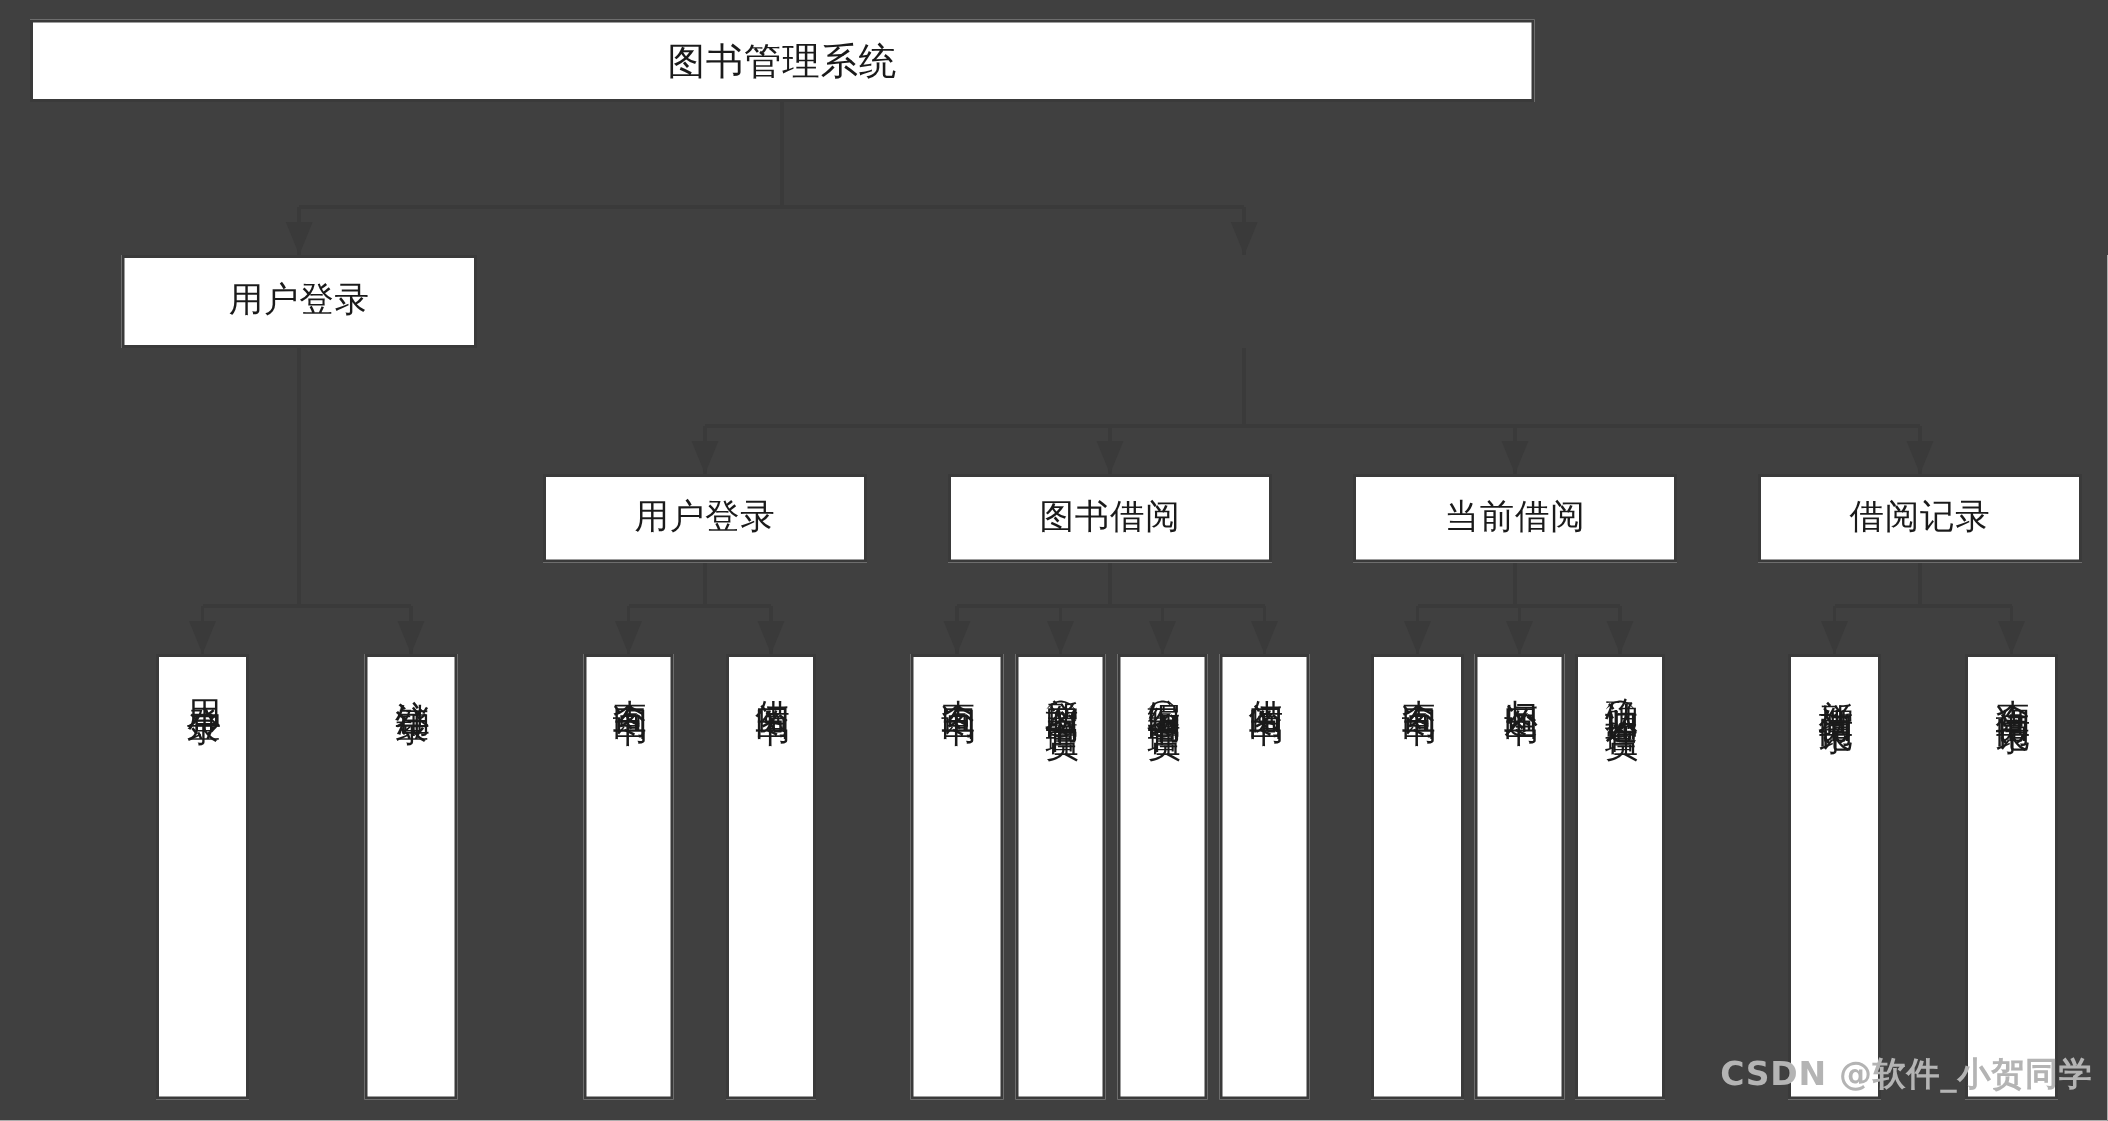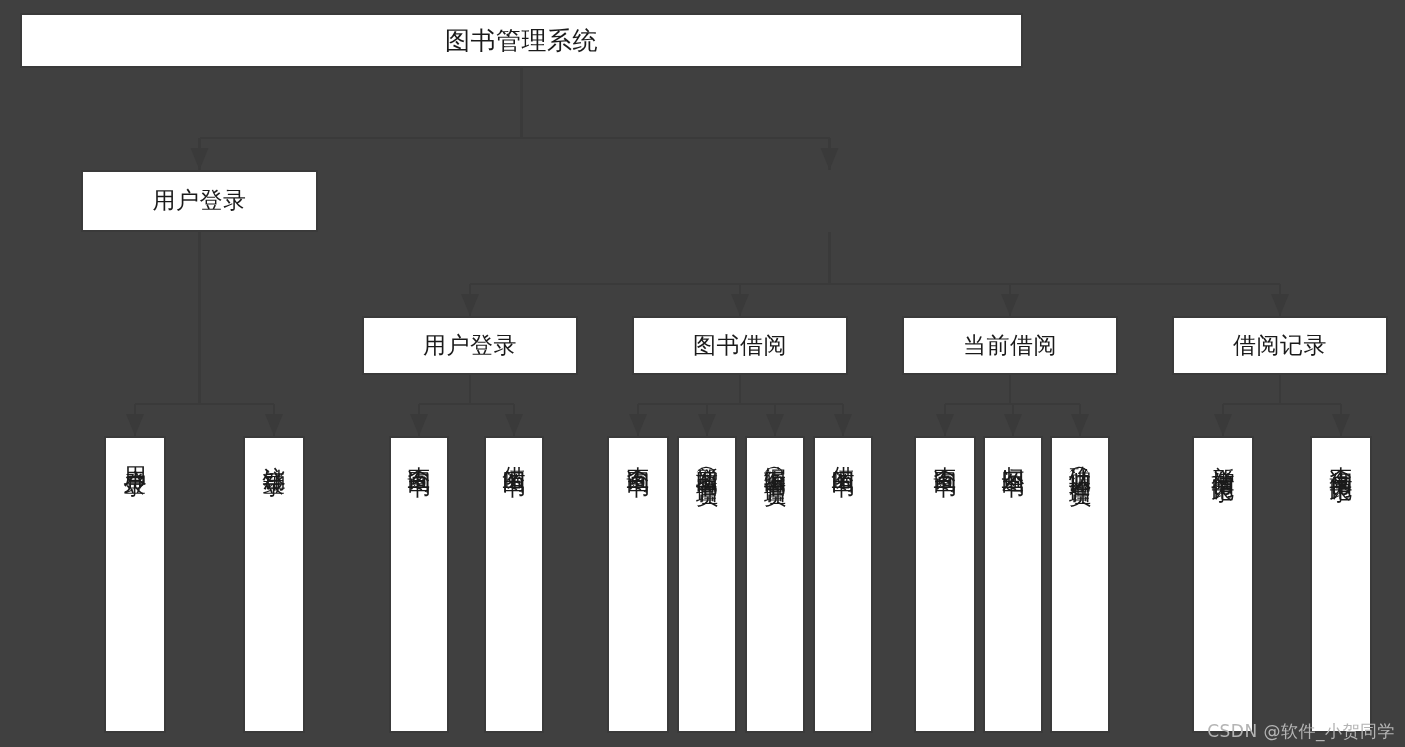--- a/index.html
+++ b/index.html
@@ -60,26 +60,27 @@
     text-orientation: upright;
     font-size: 23px;
     line-height: 1.0;
     letter-spacing: 3px;
     text-align: left;
   }
   .node.vert.narrow .label { font-size: 22px; }
   #watermark {
     position: absolute;
     right: 10px;
-    bottom: 4px;
-    font-size: 17px;
+    bottom: 16px;
+    font-size: 22px;
     color: #b4b4b4;
     letter-spacing: 0.5px;
     white-space: nowrap;
     z-index: 5;
+    font-weight: bold;
   }
 </style>
 </head>
 <body>
 
 <div id="canvas">
 
   <svg id="wires" viewBox="0 0 1405 747" xmlns="http://www.w3.org/2000/svg">
       <line x1="521.5" y1="68" x2="521.5" y2="138" stroke="#3a3a3a" stroke-width="2.5" shape-rendering="crispEdges"></line>
       <line x1="199.5" y1="138" x2="829.5" y2="138" stroke="#3a3a3a" stroke-width="2.5" shape-rendering="crispEdges"></line>

